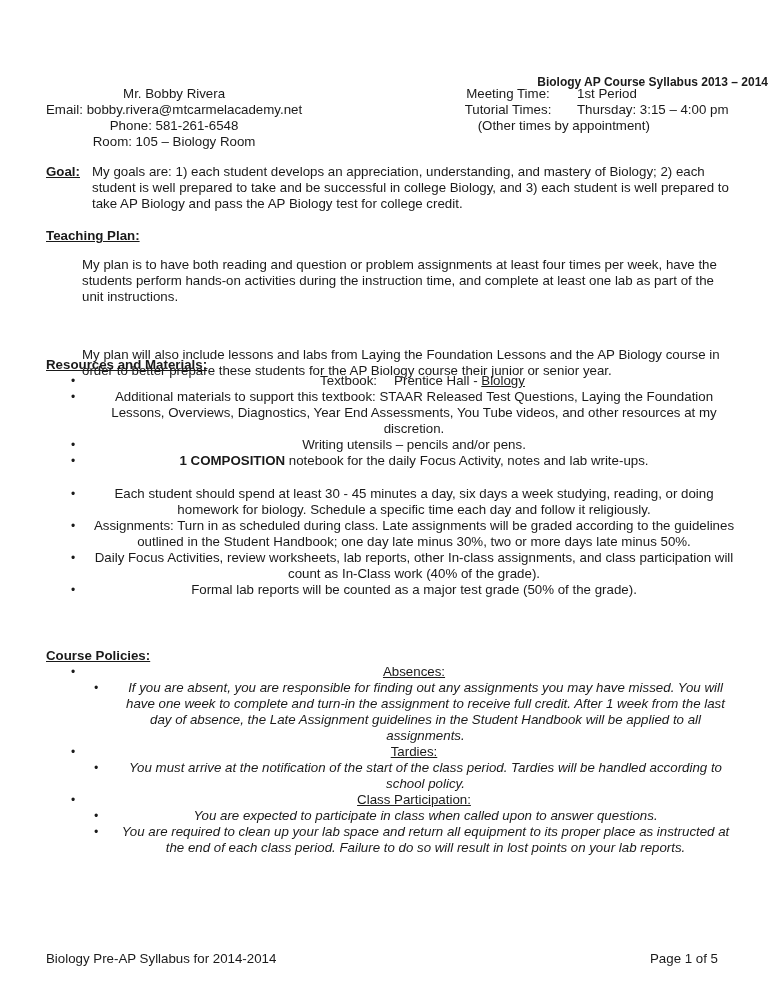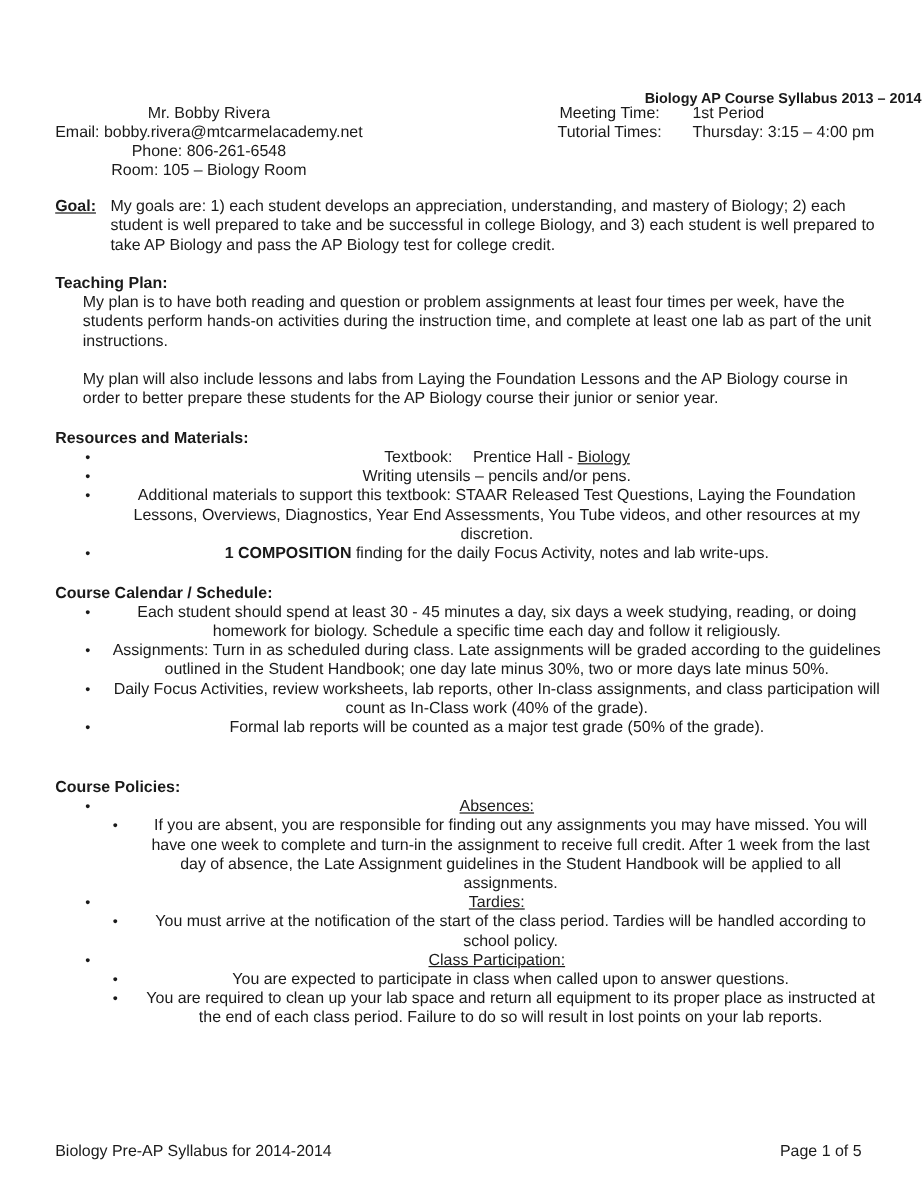--- a/index.html
+++ b/index.html
@@ -57,25 +57,26 @@
       width: 46px;
       flex-shrink: 0;
     }
     .section {
       position: absolute;
       left: 46px;
       width: 690px;
     }
     .section-heading {
       font-weight: bold;
+      text-decoration: underline;
       height: 16px;
     }
     .indent-para {
       padding-left: 23px;
-      margin: 0;
+      margin: 13px;
     }
     .gap { height: 16px; }
     ul.bl {
       list-style: none;
       margin: 0;
       padding: 0;
       text-align: center;
     }
     ul.bl > li {
       position: relative;
@@ -85,20 +86,21 @@
       content: "\2022";
       position: absolute;
       left: 25px;
       top: 0;
       font-size: 12px;
     }
     ul.bl2 {
       list-style: none;
       margin: 0;
       padding: 0;
+      font-style: italic;
     }
     ul.bl2 > li {
       position: relative;
       padding-left: 23px;
     }
     ul.bl2 > li::before {
       content: "\2022";
       position: absolute;
       left: 2px;
       top: 0;
@@ -119,63 +121,63 @@
 </head>
 <body>
 
 <div class="page">
 
   <div class="title">Biology AP Course Syllabus 2013 – 2014</div>
 
   <div class="contact-left">
     <div>Mr. Bobby Rivera</div>
     <div>Email: bobby.rivera@mtcarmelacademy.net</div>
-    <div>Phone: 806-261-6548</div>
+    <div>Phone: 581-261-6548</div>
     <div>Room: 105 – Biology Room</div>
   </div>
 
   <div class="contact-right">
     <div class="kv">
       <span class="k">Meeting Time:</span>
       <span>1st Period</span>
     </div>
     <div class="kv">
       <span class="k">Tutorial Times:</span>
       <span>Thursday: 3:15 – 4:00 pm</span>
     </div>
+    <div>(Other times by appointment)</div>
   </div>
 
   <div class="goal">
     <span class="lbl">Goal:</span>
     <span>My goals are: 1) each student develops an appreciation, understanding, and mastery of Biology; 2) each student is well prepared to take and be successful in college Biology, and 3) each student is well prepared to take AP Biology and pass the AP Biology test for college credit.</span>
   </div>
 
   <div class="section" style="top:228px;">
     <div class="section-heading">Teaching Plan:</div>
     <p class="indent-para">My plan is to have both reading and question or problem assignments at least four times per week, have the students perform hands-on activities during the instruction time, and complete at least one lab as part of the unit instructions.</p>
     <div class="gap"></div>
     <p class="indent-para">My plan will also include lessons and labs from Laying the Foundation Lessons and the AP Biology course in order to better prepare these students for the AP Biology course their junior or senior year.</p>
   </div>
 
   <div class="section" style="top:357px;">
     <div class="section-heading">Resources and Materials:</div>
     <ul class="bl">
       <li>
         <span class="tb-label">Textbook:</span><span>Prentice Hall - </span><span class="u">Biology</span>
       </li>
+      <li>Additional materials to support this textbook: STAAR Released Test Questions, Laying the Foundation Lessons, Overviews, Diagnostics, Year End Assessments, You Tube videos, and other resources at my discretion.</li>
       <li>Writing utensils – pencils and/or pens.</li>
-      <li>Additional materials to support this textbook: STAAR Released Test Questions, Laying the Foundation Lessons, Overviews, Diagnostics, Year End Assessments, You Tube videos, and other resources at my discretion.</li>
-      <li>
-        <span class="b">1 COMPOSITION</span><span> finding for the daily Focus Activity, notes and lab write-ups.</span>
+      <li>
+        <span class="b">1 COMPOSITION</span><span> notebook for the daily Focus Activity, notes and lab write-ups.</span>
       </li>
     </ul>
   </div>
 
   <div class="section" style="top:486px;">
-    <div class="section-heading">Course Calendar / Schedule:</div>
     <ul class="bl">
       <li>Each student should spend at least 30 - 45 minutes a day, six days a week studying, reading, or doing homework for biology.  Schedule a specific time each day and follow it religiously.</li>
       <li>Assignments: Turn in as scheduled during class.  Late assignments will be graded according to the guidelines outlined in the Student Handbook; one day late minus 30%, two or more days late minus 50%.</li>
       <li>Daily Focus Activities, review worksheets, lab reports, other In-class assignments, and class participation will count as In-Class work (40% of the grade).</li>
       <li>Formal lab reports will be counted as a major test grade (50% of the grade).</li>
     </ul>
   </div>
 
   <div class="section" style="top:648px;">
     <div class="section-heading">Course Policies:</div>

